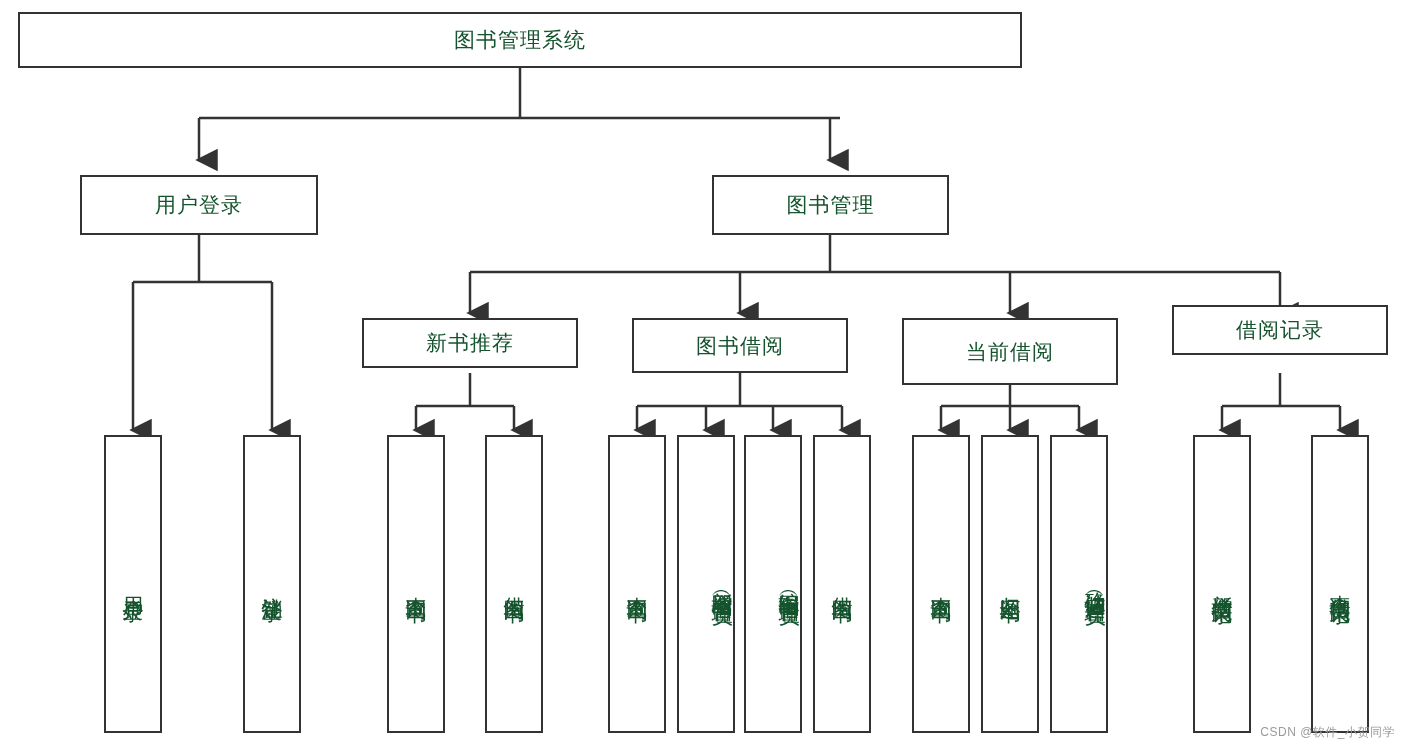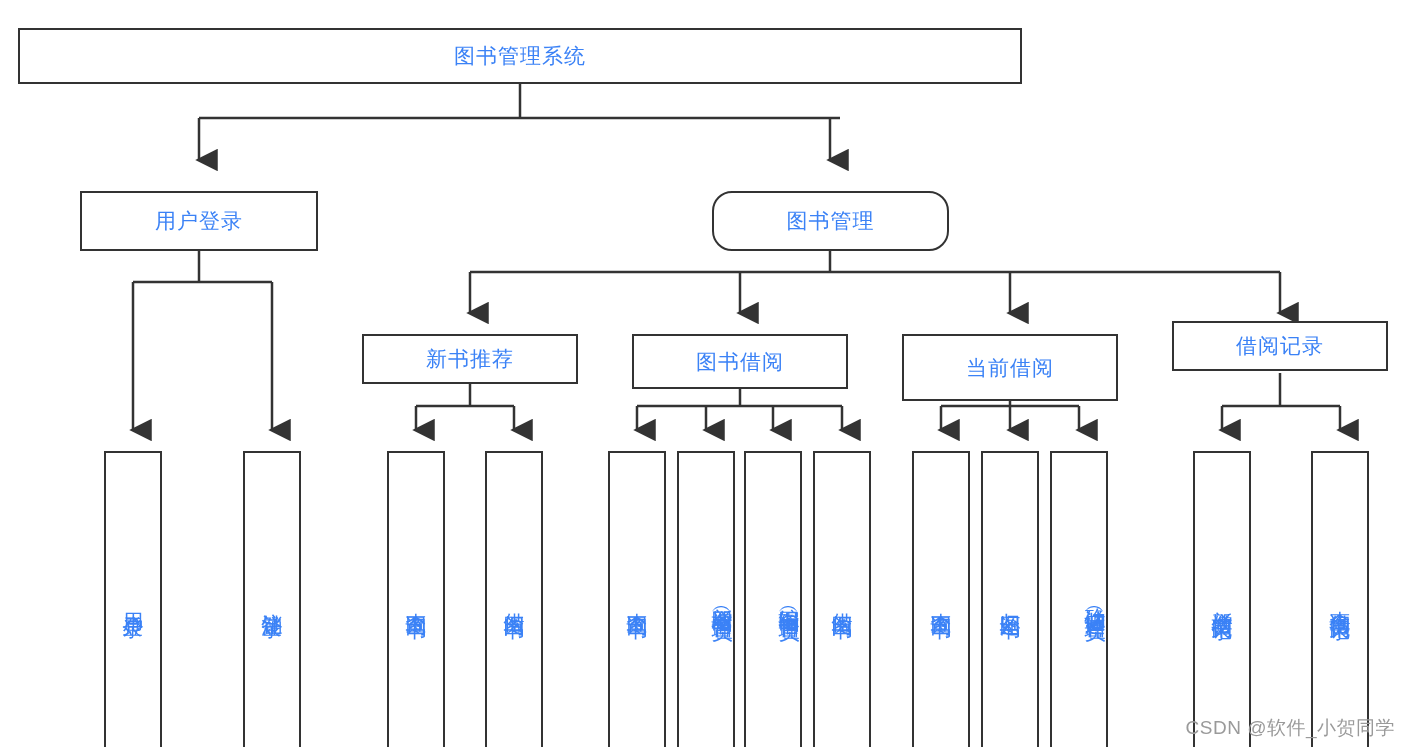--- a/index.html
+++ b/index.html
@@ -27,22 +27,21 @@
     pointer-events: none;
   }
   .node {
     position: absolute;
     box-sizing: border-box;
     border: 2px solid #333333;
     background: #ffffff;
     display: flex;
     align-items: center;
     justify-content: center;
-    color: #3b82f6;
-    margin-top: 16px;
+    color: #14532d;
   }
   .node.horiz {
     font-size: 21px;
     letter-spacing: 1px;
     line-height: 1.2;
     white-space: nowrap;
   }
   .node.vert {
     writing-mode: vertical-rl;
     text-orientation: upright;
@@ -57,21 +56,21 @@
   .node.vert.mid {
     align-items: center;
   }
   .node-label {
     display: block;
   }
   .watermark {
     position: absolute;
     right: 10px;
     bottom: 6px;
-    font-size: 19px;
+    font-size: 12px;
     color: #9a9a9a;
     white-space: nowrap;
     letter-spacing: 0.5px;
   }
 </style>
 </head>
 <body>
 
 <div id="canvas">
 
@@ -126,21 +125,21 @@
   </svg>
 
   <div class="node horiz" style="left:18px; top:12px; width:1004px; height:56px;">
     <span class="node-label">图书管理系统</span>
   </div>
 
   <div class="node horiz" style="left:80px; top:175px; width:238px; height:60px;">
     <span class="node-label">用户登录</span>
   </div>
 
-  <div class="node horiz" style="left:712px; top:175px; width:237px; height:60px;border-radius:20px;">
+  <div class="node horiz" style="left:712px; top:175px; width:237px; height:60px;">
     <span class="node-label">图书管理</span>
   </div>
 
   <div class="node horiz" style="left:362px; top:318px; width:216px; height:50px;">
     <span class="node-label">新书推荐</span>
   </div>
 
   <div class="node horiz" style="left:632px; top:318px; width:216px; height:55px;">
     <span class="node-label">图书借阅</span>
   </div>

